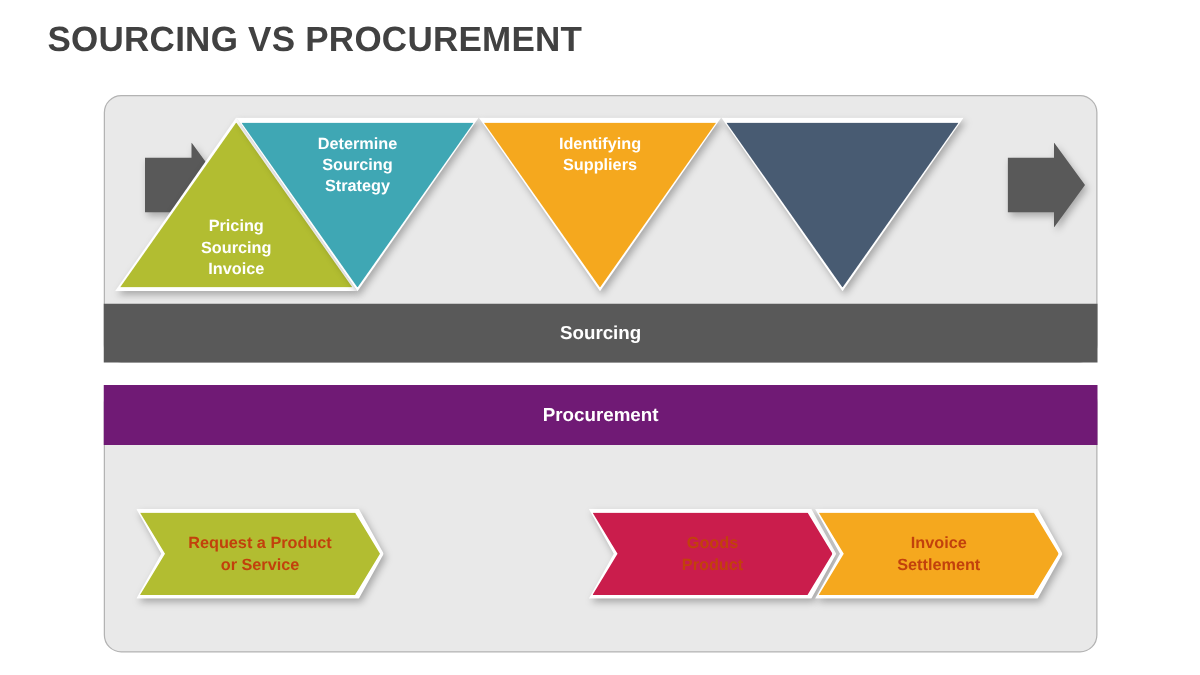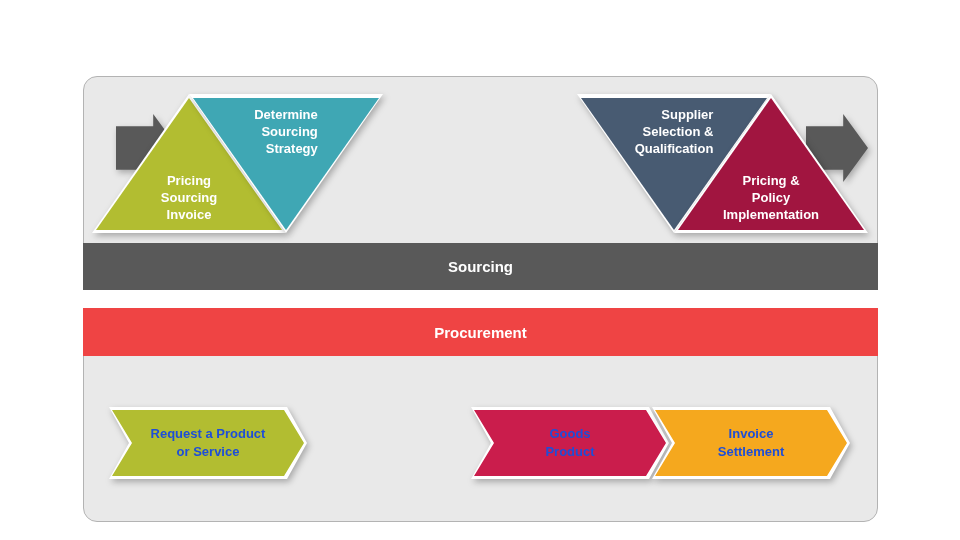--- a/index.html
+++ b/index.html
@@ -41,21 +41,21 @@
   .up-shape   { clip-path:polygon(50% 0%, 100% 100%, 0% 100%); }
   .down-shape { clip-path:polygon(0% 0%, 100% 0%, 50% 100%); }
 
   .tri-label {
     position:absolute; left:50%; transform:translateX(-50%);
     color:#ffffff; font-weight:700; font-size:13px; line-height:1.3;
     text-align:center; white-space:nowrap;
   }
   .tri-label span { display:block; }
   .up-label { bottom:9px; }
-  .down-label { top:13px;text-align:right; }
+  .down-label { top:13px; }
 
   
   .flow-arrow { position:absolute; top:37px; width:62px; height:68px; }
   .flow-arrow .arrow-shape {
     position:absolute; inset:0;
     clip-path:polygon(0% 18%, 60% 18%, 60% 0%, 100% 50%, 60% 100%, 60% 82%, 0% 82%);
   }
   .flow-arrow.left { left:32px; }
   .flow-arrow.right { left:722px; }
 
@@ -64,30 +64,31 @@
   .chev-wrap { top:98px; width:198px; height:72px; }
   .chev-outline, .chev-fill {
     position:absolute;
     clip-path:polygon(0 0, calc(100% - 20px) 0, 100% 50%, calc(100% - 20px) 100%, 0 100%, 20px 50%);
   }
   .chev-outline { inset:0; background:#ffffff; }
   .chev-fill { inset:3px; }
   .chev-label {
     position:absolute; inset:0; display:flex; flex-direction:column;
     align-items:center; justify-content:center;
-    color:#1d4ed8; font-weight:700; font-size:13px; line-height:1.35;
+    color:#c2410c; font-weight:700; font-size:13px; line-height:1.35;
     text-align:center; white-space:nowrap;
   }
   .chev-label span { display:block; }
 </style>
 </head>
 <body>
 
 <div class="slide">
 
+  <h1 class="title">SOURCING VS PROCUREMENT</h1>
 
   <section class="panel top-panel" style="background: rgb(233, 233, 233);">
 
     <div class="tri-strip">
 
       <div class="flow-arrow left shape-wrap">
         <div class="arrow-shape" style="background: rgb(89, 89, 89);"></div>
       </div>
       <div class="flow-arrow right shape-wrap">
         <div class="arrow-shape" style="background: rgb(89, 89, 89);"></div>
@@ -107,52 +108,46 @@
         <div class="tri-outline down-shape"></div>
         <div class="tri-fill down-shape" style="background: rgb(63, 167, 180);"></div>
         <div class="tri-label down-label">
           <span>Determine</span>
           <span>Sourcing</span>
           <span>Strategy</span>
         </div>
       </div>
 
 
+      <div class="shape-wrap tri-wrap" style="left:299px">
+        <div class="tri-outline down-shape"></div>
+        <div class="tri-fill down-shape" style="background: rgb(245, 168, 30);"></div>
+        <div class="tri-label down-label">
+          <span>Identifying</span>
+          <span>Suppliers</span>
+        </div>
+      </div>
 
 
       <div class="shape-wrap tri-wrap" style="left:493px">
         <div class="tri-outline down-shape"></div>
         <div class="tri-fill down-shape" style="background: rgb(72, 91, 114);"></div>
-        <div class="tri-label down-label">
-          <span>Supplier</span>
-          <span>Selection &amp;</span>
-          <span>Qualification</span>
-        </div>
       </div>
 
-      <div class="shape-wrap tri-wrap" style="left:590px">
-        <div class="tri-outline up-shape"></div>
-        <div class="tri-fill up-shape" style="background: rgb(161, 21, 64);"></div>
-        <div class="tri-label up-label">
-          <span>Pricing &amp;</span>
-          <span>Policy</span>
-          <span>Implementation</span>
-        </div>
-      </div>
 
     </div>
 
     <div class="band bottom" style="background: rgb(89, 89, 89);">
       <span>Sourcing</span>
     </div>
   </section>
 
   <section class="panel bottom-panel" style="background: rgb(233, 233, 233);">
 
-    <div class="band top" style="background: #ef4444;">
+    <div class="band top" style="background: #701a75;">
       <span>Procurement</span>
     </div>
 
     <div class="chevron-row">
 
       <div class="shape-wrap chev-wrap" style="left:25px">
         <div class="chev-outline"></div>
         <div class="chev-fill" style="background: rgb(178, 189, 49);"></div>
         <div class="chev-label">
           <span>Request a Product</span>

